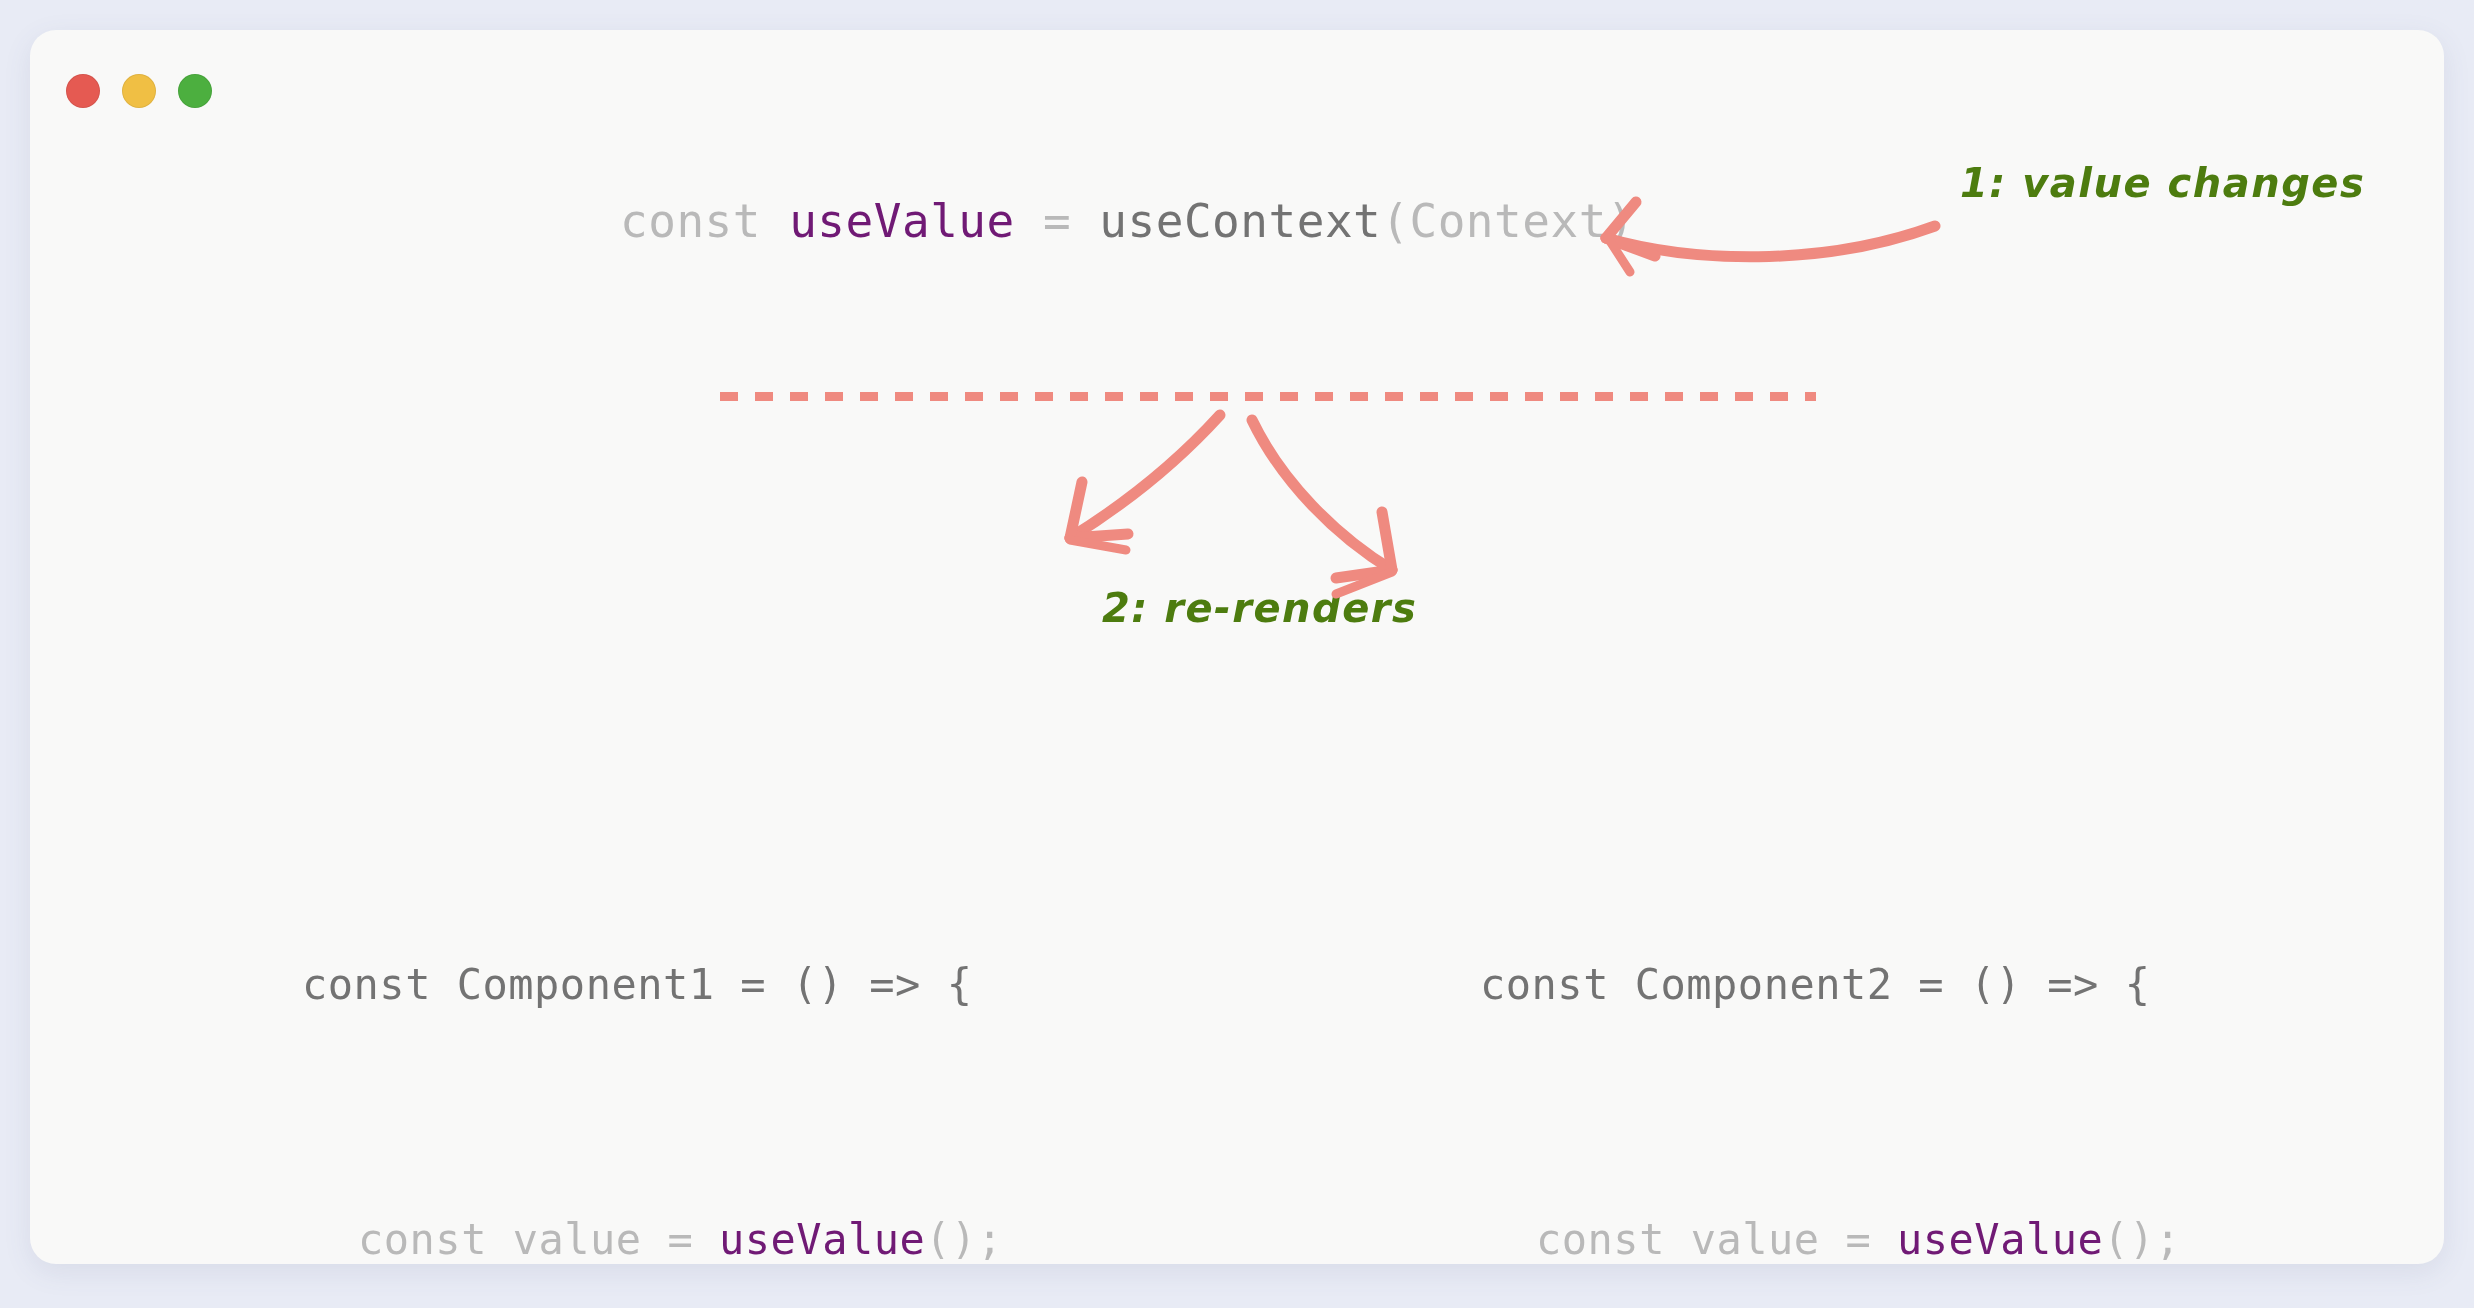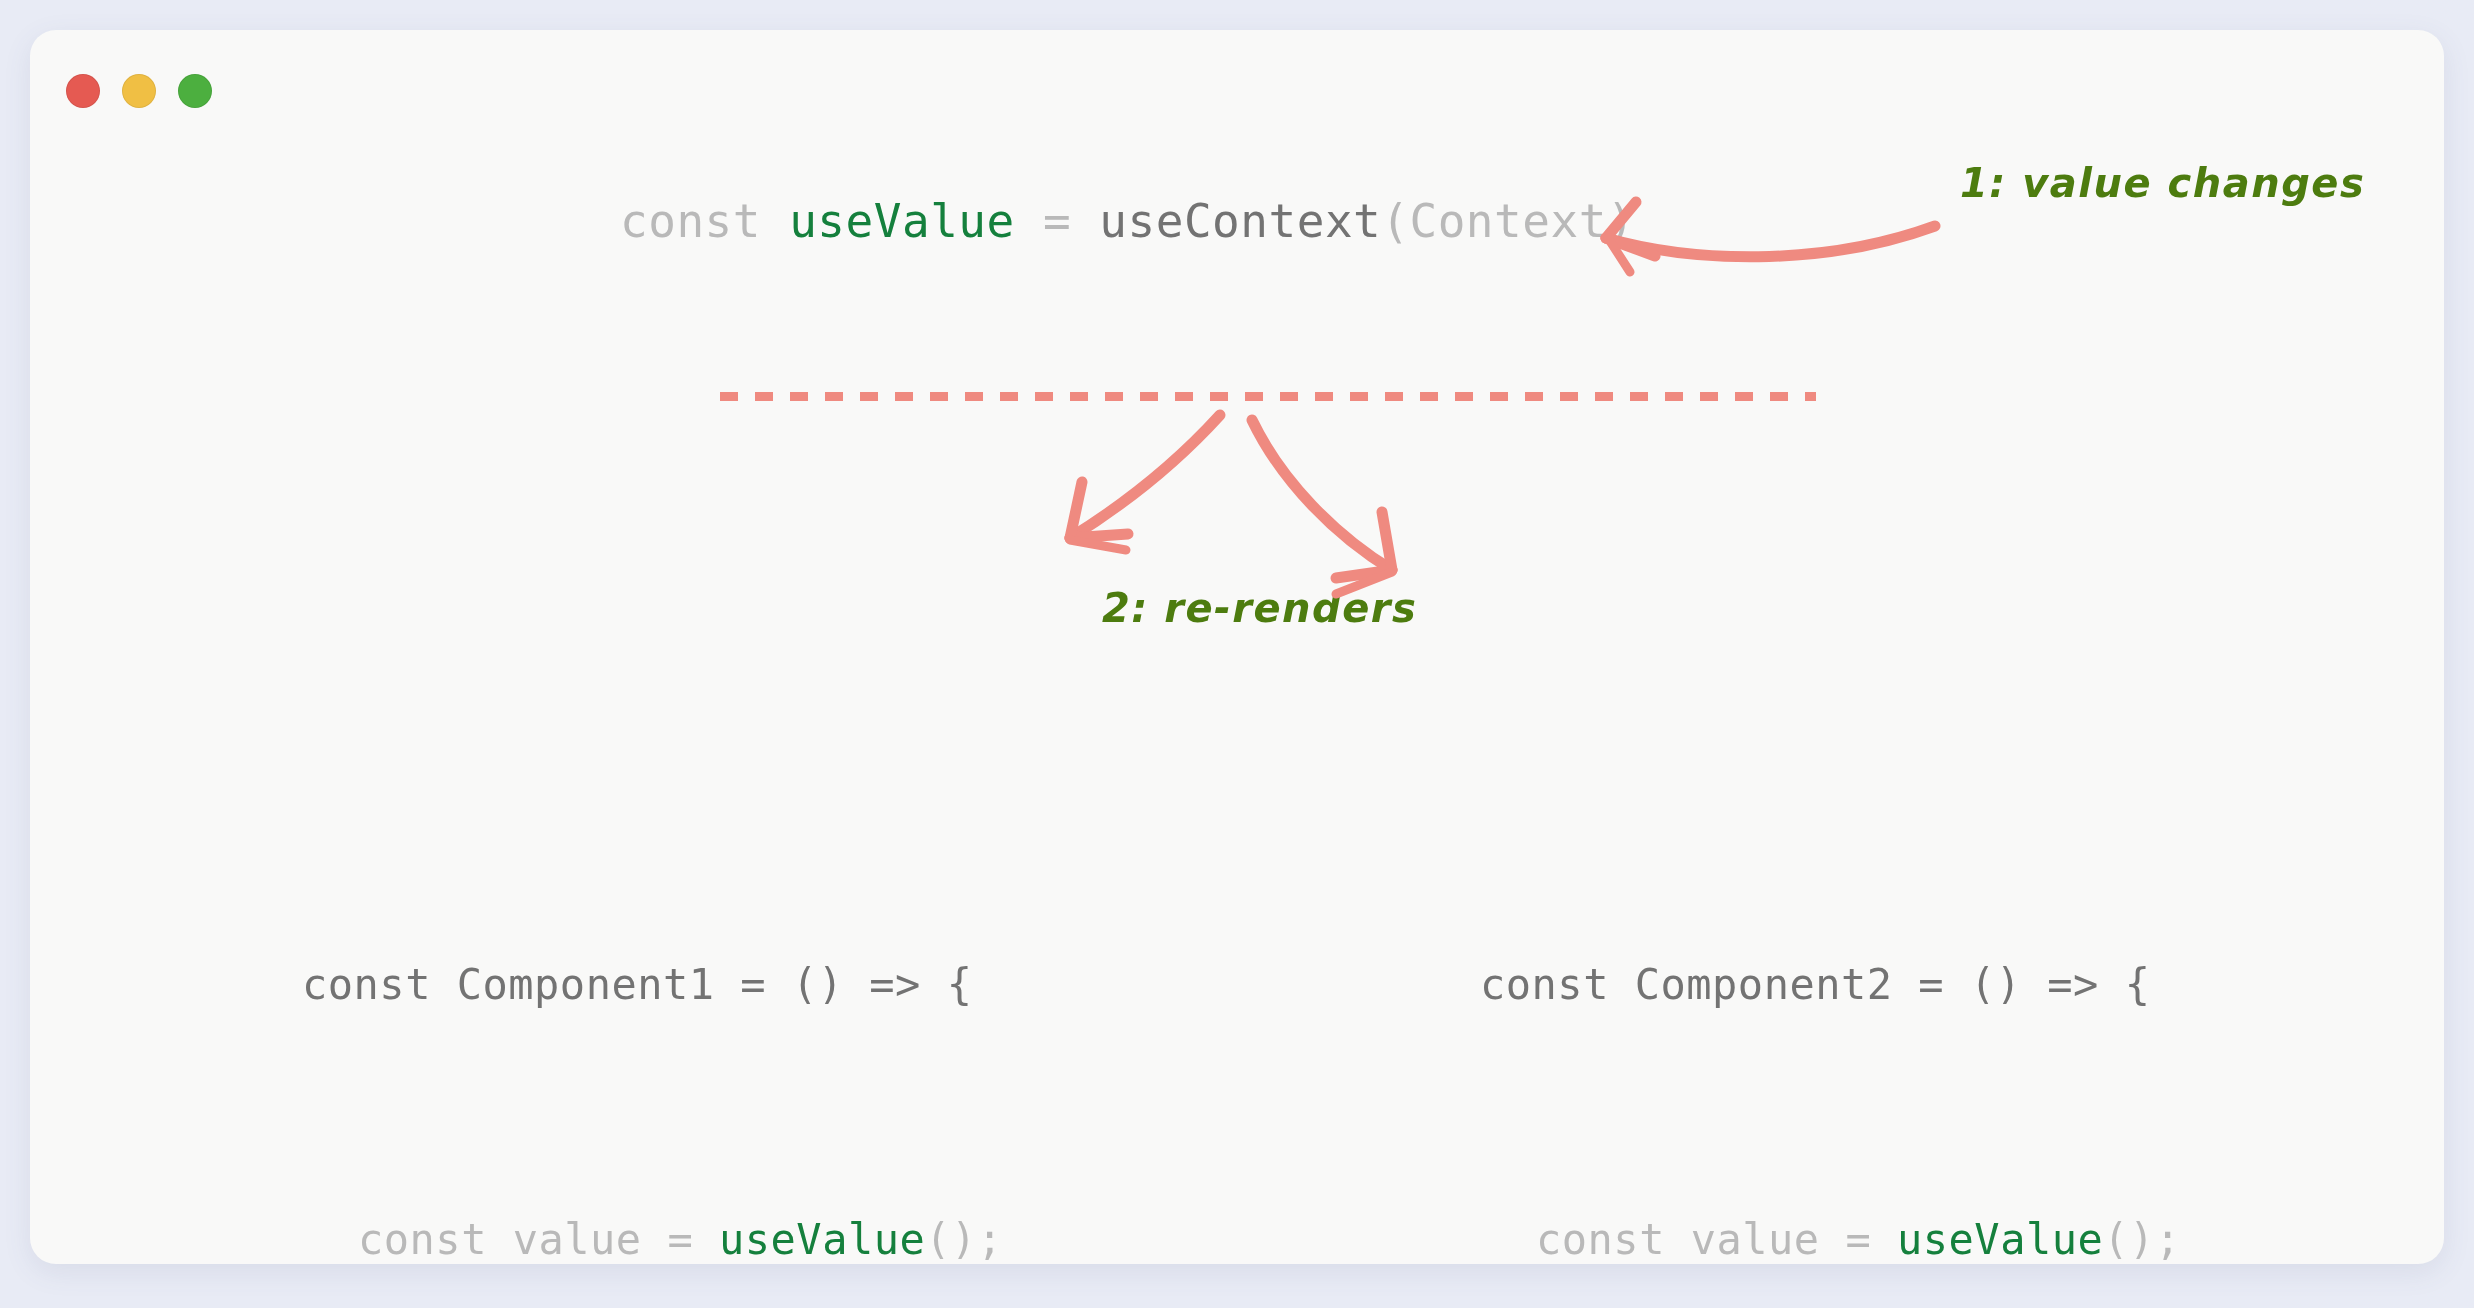--- a/index.html
+++ b/index.html
@@ -51,21 +51,21 @@
   .dot-min    { background: #f0bf44; box-shadow: inset 0 0 0 1px rgba(0,0,0,0.07); }
   .dot-max    { background: #4caf3f; box-shadow: inset 0 0 0 1px rgba(0,0,0,0.07); }
 
   
   .code {
     font-family: "DejaVu Sans Mono", "Liberation Mono", monospace;
     white-space: pre;
     letter-spacing: 0.5px;
   }
   .tok-dim    { color: #b9b9b9; text-align: center; }
-  .tok-accent { color: #15803d; }
+  .tok-accent { color: #701a75; }
   .tok-strong { color: #737373; }
 
   .top-code {
     position: absolute;
     top: 164px;
     left: 590px;
     font-size: 46px;
     line-height: 1.2;
   }
 

